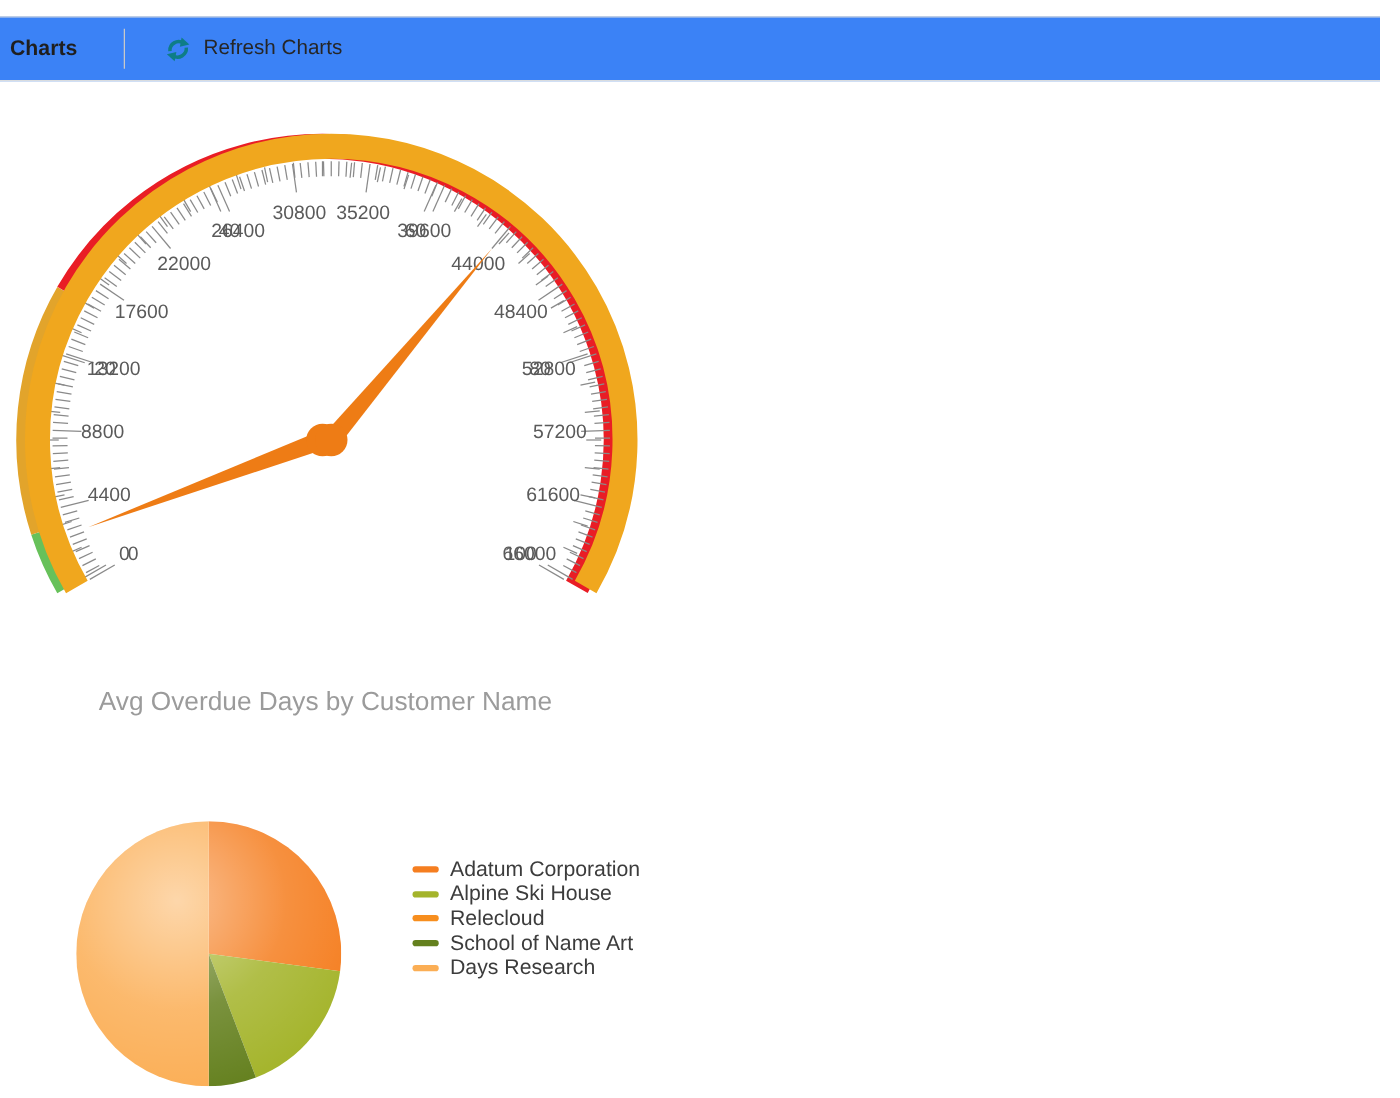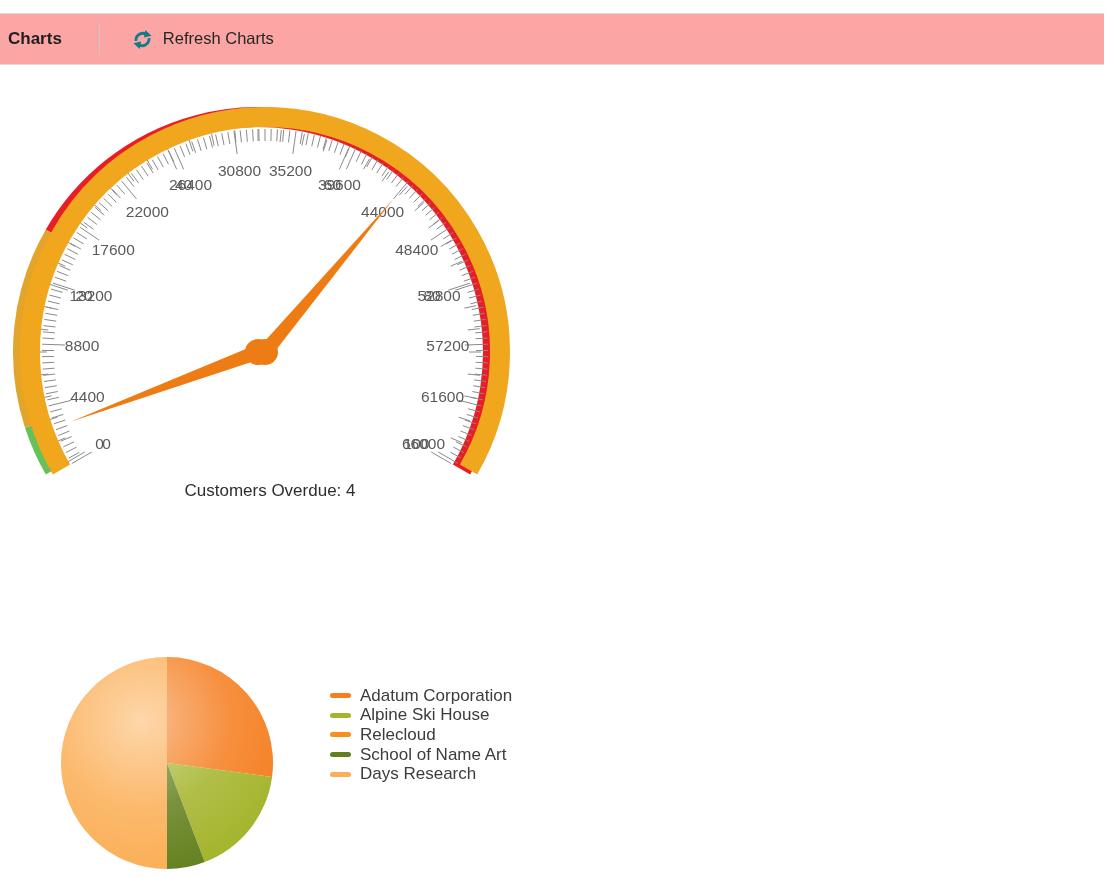--- a/index.html
+++ b/index.html
@@ -1,21 +1,21 @@
 <!DOCTYPE html>
 <html><head>
 <meta charset="utf-8">
 <style>
   html,body{margin:0;padding:0;background:#fff;}
   .page{position:relative;width:1120px;height:878px;background:#fff;overflow:hidden;
         font-family:"Liberation Sans","DejaVu Sans",sans-serif;}
   
   .toolbar{position:absolute;left:0;top:13px;width:1104px;height:50px;
            border-top:1px solid #D9DCDF;border-bottom:1px solid #D9DCDF;
-           display:flex;align-items:center;background:#fca5a5;}
+           display:flex;align-items:center;background:#3b82f6;}
   .tb-title{margin-left:8px;font-size:17px;font-weight:600;color:#1F1F1F;}
   .tb-divider{width:1px;height:32px;background:#C9C9C9;margin-left:37px;}
   .tb-refresh{margin-left:32px;display:flex;align-items:flex-start;gap:10px;
               background:none;border:none;padding:0;cursor:pointer;
               font-family:inherit;font-size:16.5px;color:#262626;}
   .refresh-icon{width:21px;height:21px;display:inline-block;}
   
   .gauge{position:absolute;top:90px;width:560px;height:400px;}
   .g0{left:0;}
   .g1{left:560;}
@@ -272,22 +272,22 @@
       <text x="382.6301325726367" y="121.81386690922702" text-anchor="middle" dominant-baseline="central" fill="#5A5A5A" font-size="15.5">44000</text>
       <text x="416.71387577757264" y="159.66769866485333" text-anchor="middle" dominant-baseline="central" fill="#5A5A5A" font-size="15.5">48400</text>
       <text x="439.0433424820131" y="205.44989002938462" text-anchor="middle" dominant-baseline="central" fill="#5A5A5A" font-size="15.5">52800</text>
       <text x="447.8885213444945" y="255.61339210344232" text-anchor="middle" dominant-baseline="central" fill="#5A5A5A" font-size="15.5">57200</text>
       <text x="442.56411790850734" y="306.27170689473917" text-anchor="middle" dominant-baseline="central" fill="#5A5A5A" font-size="15.5">61600</text>
       <text x="423.4826488925523" y="353.5" text-anchor="middle" dominant-baseline="central" fill="#5A5A5A" font-size="15.5">66000</text>
       <polygon points="393.6107996792208,108.83583250031577 259.25634371876185,257.1770950120292 270.74365628123815,266.8229049879708" fill="#EE7C15"></polygon>
       <circle cx="265" cy="262" r="13" fill="#EE7C15"></circle>
     </svg>
 
-  <div class="caption c0">Customers Overdue: 4</div>
-
+
+  <div class="pie-title">Avg Overdue Days by Customer Name</div>
   <svg id="pie" viewBox="0 0 212 212">
       <defs>
         <radialGradient id="gloss" cx="38%" cy="30%" r="75%">
           <stop offset="0%" stop-color="rgba(255,255,255,0.5)"></stop>
           <stop offset="55%" stop-color="rgba(255,255,255,0.14)"></stop>
           <stop offset="100%" stop-color="rgba(255,255,255,0)"></stop>
         </radialGradient>
       </defs>
       <path d="M106 106L106 0A106 106 0 0 1 211.0786088933677 119.94582206378195Z" fill="#F57E20"></path>
       <path d="M106 106L211.0786088933677 119.94582206378195A106 106 0 0 1 143.7796591436046 205.03886790040087Z" fill="#A4B42B"></path>

